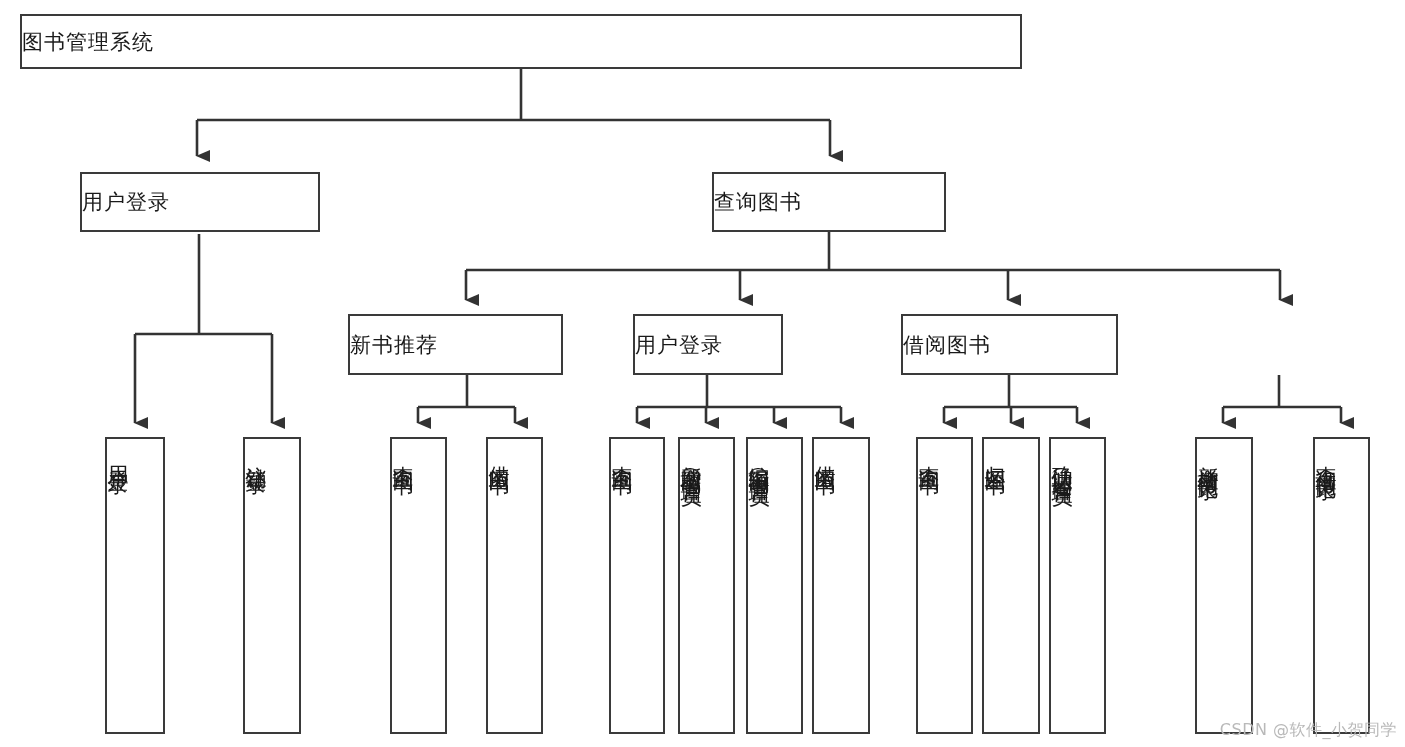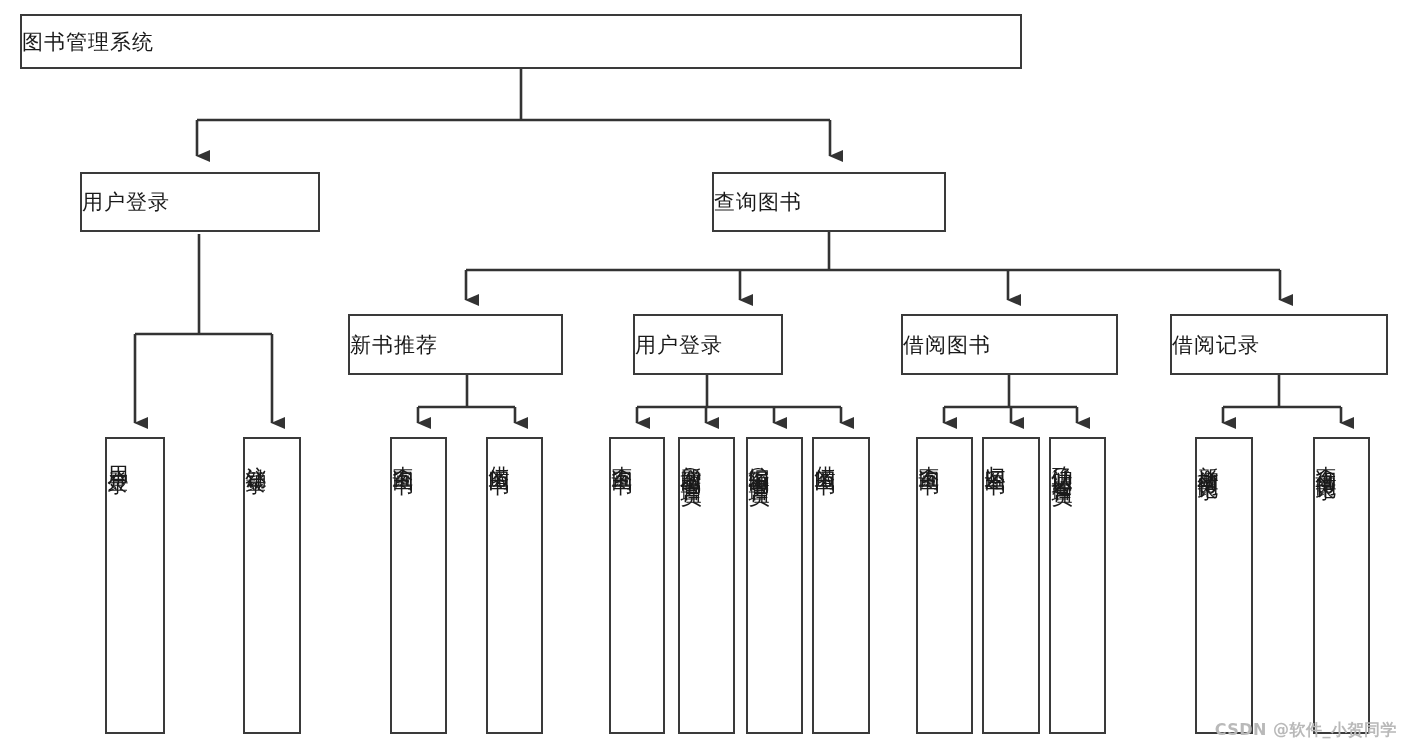--- a/index.html
+++ b/index.html
@@ -54,21 +54,20 @@
     text-align: left;
   }
   #watermark {
     position: absolute;
     right: 8px;
     bottom: 6px;
     font-size: 16px;
     color: #b9b9b9;
     letter-spacing: 0.5px;
     white-space: nowrap;
-    font-weight: bold;
   }
 </style>
 </head>
 <body>
 
 <div id="diagram-root">
 
   <svg id="edges-layer" viewBox="0 0 1405 747" width="1405" height="747" xmlns="http://www.w3.org/2000/svg">
     <defs>
       <marker id="arrow" viewBox="0 0 12 14" refX="6" refY="13" markerWidth="12" markerHeight="14" orient="auto-start-reverse" markerUnits="userSpaceOnUse">
@@ -137,23 +136,20 @@
   </div>
 
   <div class="node horiz" style="left:633px; top:314px; width:150px; height:61px;">
     <span>用户登录</span>
   </div>
 
   <div class="node horiz" style="left:901px; top:314px; width:217px; height:61px;">
     <span>借阅图书</span>
   </div>
 
-  <div class="node horiz" style="left:1170px; top:314px; width:218px; height:61px;">
-    <span>借阅记录</span>
-  </div>
 
   <div class="node vert" style="left:105px; top:437px; width:60px; height:297px;">
     <span class="vtext">用户登录</span>
   </div>
 
   <div class="node vert" style="left:243px; top:437px; width:58px; height:297px;">
     <span class="vtext">注销登录</span>
   </div>
 
   <div class="node vert" style="left:390px; top:437px; width:57px; height:297px;">

